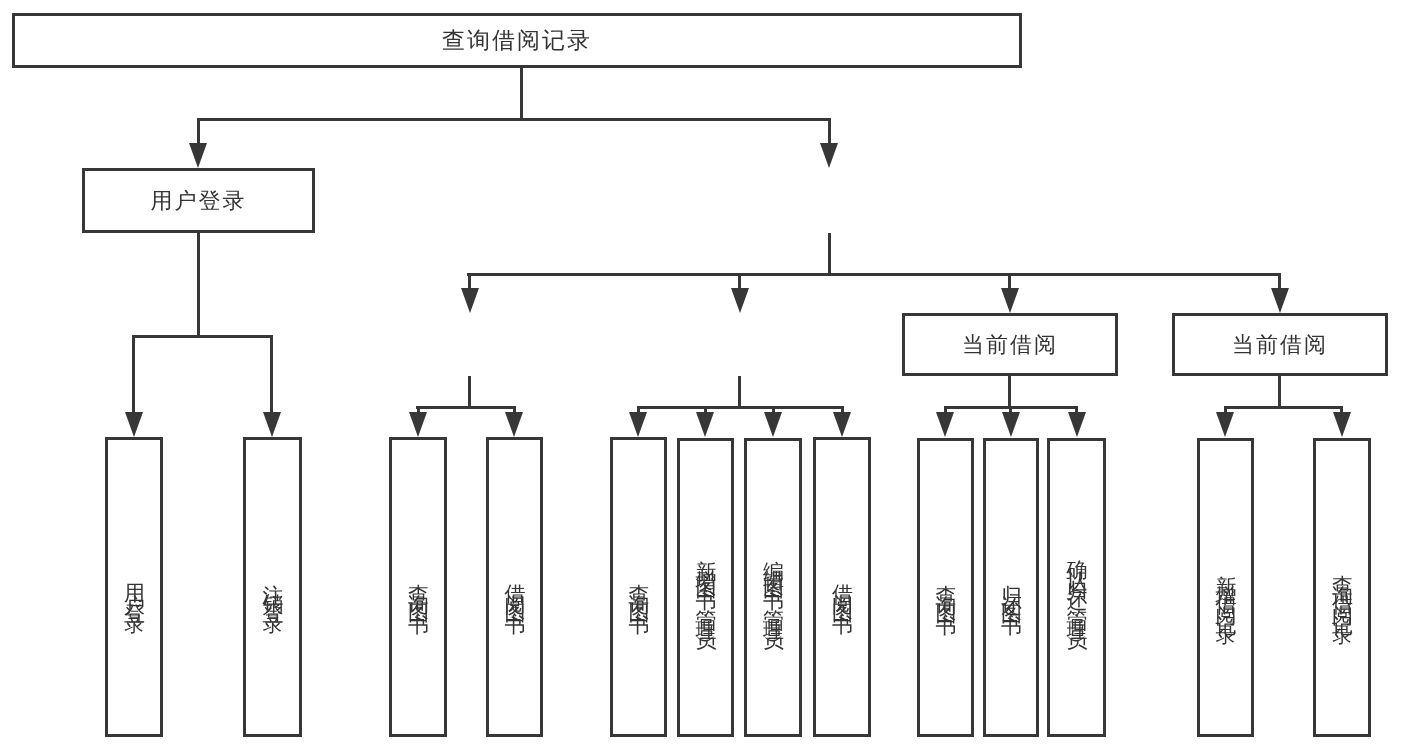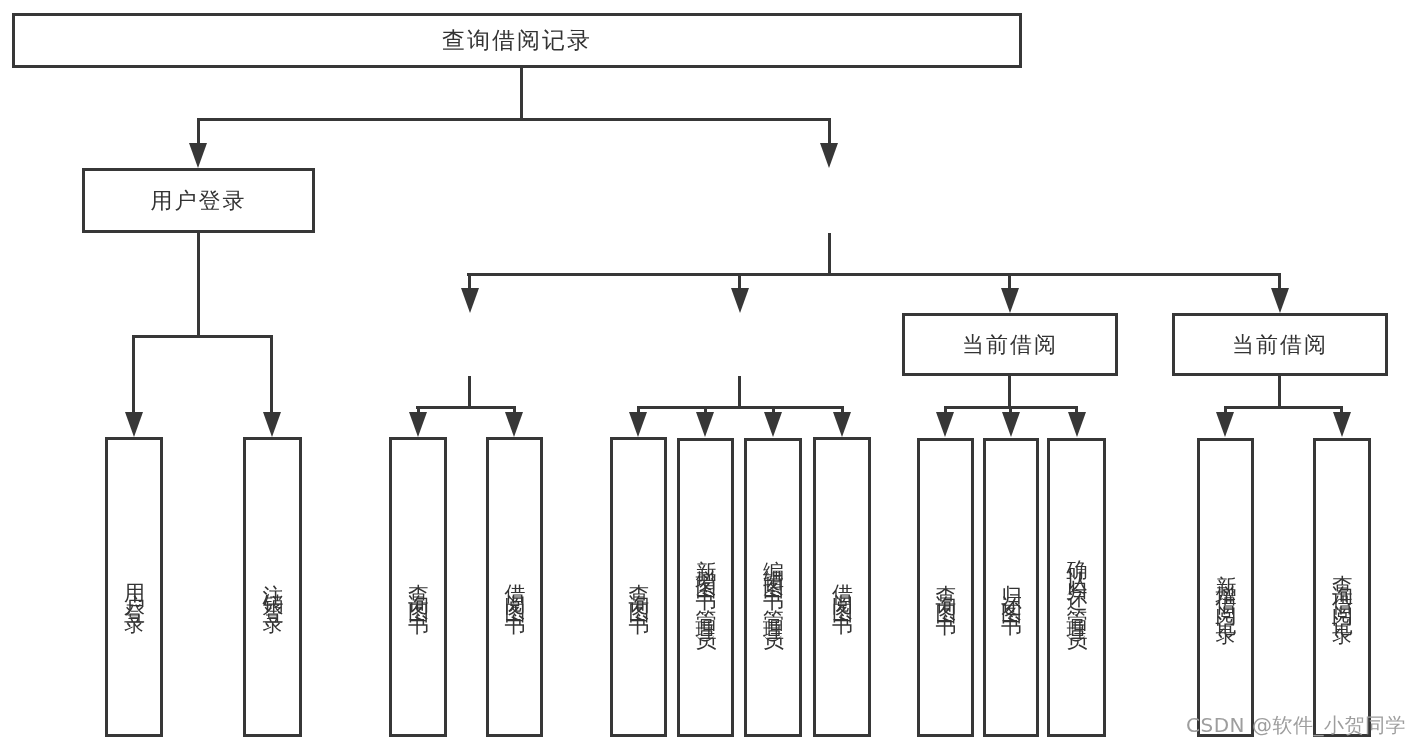--- a/index.html
+++ b/index.html
@@ -167,15 +167,14 @@
   <div class="box v" style="left:1047px;top:438px;width:59px;height:299px;">
     <span class="lbl">确认归还（管理员）</span>
   </div>
   <div class="box v" style="left:1197px;top:438px;width:57px;height:299px;">
     <span class="lbl">新增借阅记录</span>
   </div>
   <div class="box v" style="left:1313px;top:438px;width:58px;height:299px;">
     <span class="lbl">查询借阅记录</span>
   </div>
 
-  <div class="watermark">CSDN @软件_小贺同学</div>
 
 </div>
 
 </body></html>

